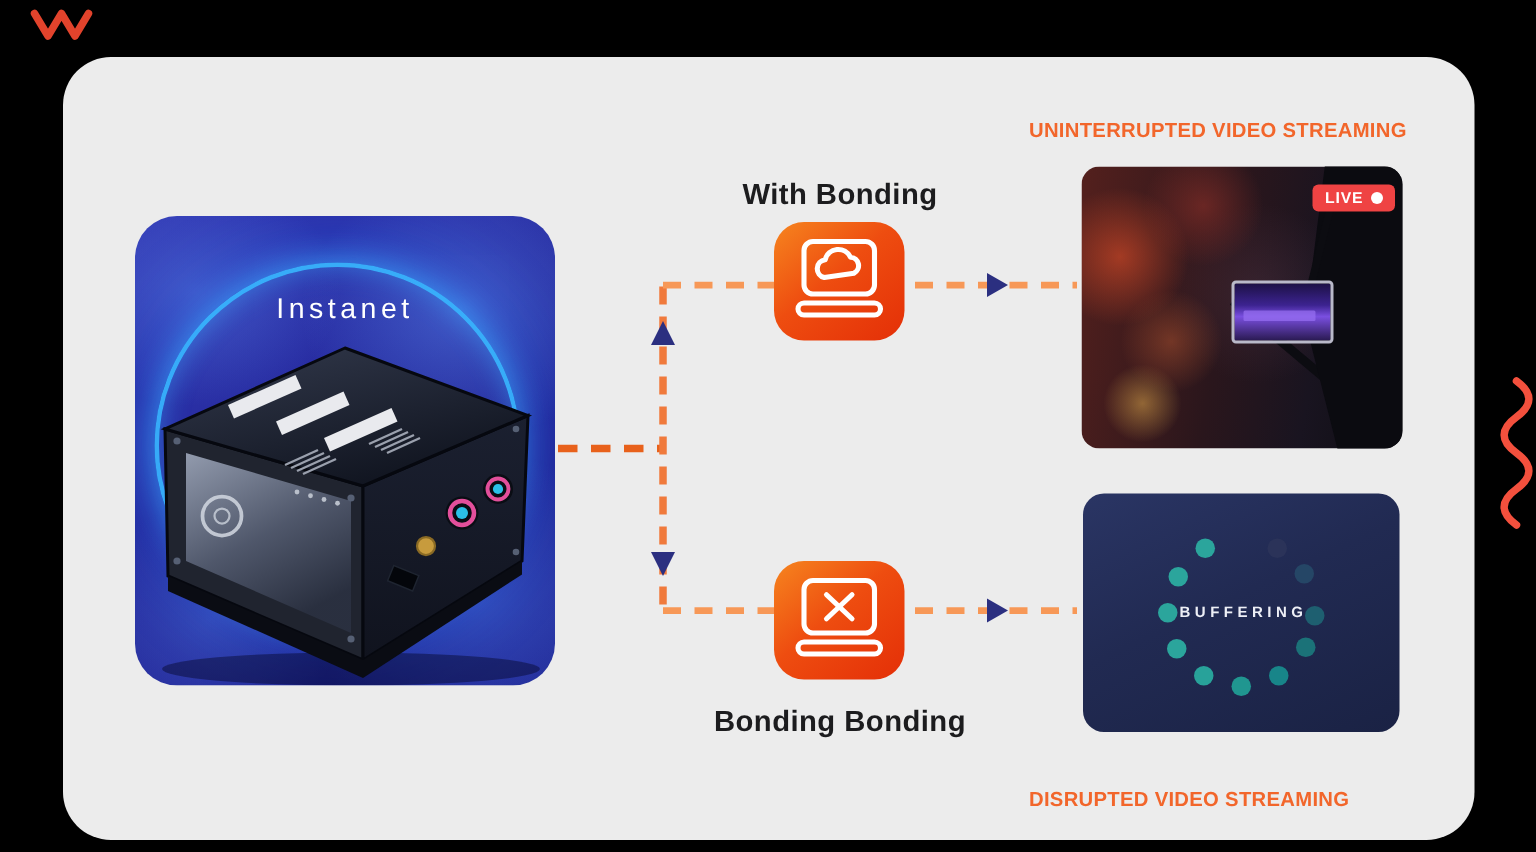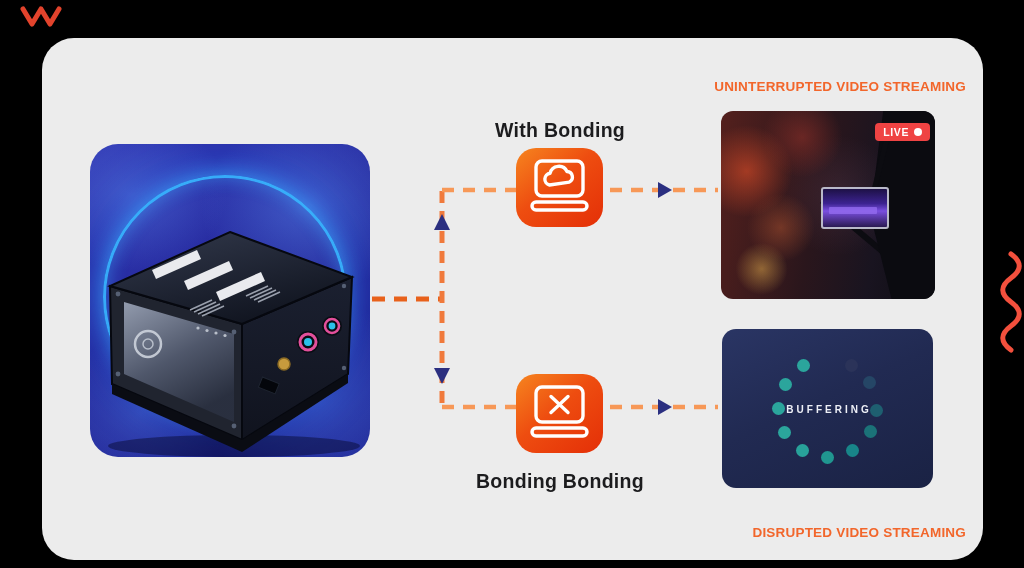--- a/index.html
+++ b/index.html
@@ -52,21 +52,21 @@
     background:linear-gradient(140deg,var(--icon-orange-start) 0%,#EE4D10 45%,var(--icon-red-end) 100%)}
   #icon-with{left:516px;top:148px}
   #icon-without{left:516px;top:374px}
   .glyph{stroke:#fff;fill:none;stroke-width:3.4;stroke-linecap:round;stroke-linejoin:round}
 
   .flow-label{position:absolute;width:240px;left:440px;text-align:center;z-index:4;
     font-size:19.5px;font-weight:700;color:var(--label-dark);letter-spacing:.3px}
   #label-with{top:119px}
   #label-without{top:470px}
 
-  .result-title{position:absolute;width:280px;left:686px;text-align:right;z-index:4;
+  .result-title{position:absolute;width:280px;left:686px;text-align:left;z-index:4;
     font-size:13.5px;font-weight:800;color:var(--accent-orange);letter-spacing:.2px}
   #result-top{top:79px}
   #result-bottom{top:525px}
 
   
   .video-panel{position:absolute;left:721px;top:111px;width:214px;height:188px;border-radius:12px;
     overflow:hidden;z-index:3;
     background:
       radial-gradient(circle 46px at 12% 32%, rgba(225,78,40,.60), transparent 100%),
       radial-gradient(circle 34px at 28% 62%, rgba(190,90,50,.45), transparent 100%),
@@ -116,20 +116,21 @@
   <path class="branch" d="M442 190 H718"></path>
   <path class="branch" d="M442 407 H718"></path>
   <polygon class="ahead" points="442,214 450,230 434,230"></polygon>
   <polygon class="ahead" points="442,384 450,368 434,368"></polygon>
   <polygon class="ahead" points="672,190 658,182 658,198"></polygon>
   <polygon class="ahead" points="672,407 658,399 658,415"></polygon>
 </svg>
 
 <div class="device-panel">
   <div class="glow-ring"></div>
+  <div class="device-label">Instanet</div>
   <svg id="device-art" width="272" height="235" viewBox="0 0 272 235">
     <defs>
       <linearGradient id="gTop" x1="0" y1="0" x2="0.6" y2="1">
         <stop offset="0" stop-color="#333a4d"></stop>
           <stop offset="1" stop-color="#10141f"></stop>
       </linearGradient>
       <linearGradient id="gGlass" x1="0" y1="0" x2="0.5" y2="1">
         <stop offset="0" stop-color="#98A1B4"></stop>
           <stop offset="0.55" stop-color="#525A6E"></stop>
           <stop offset="1" stop-color="#2A3040"></stop>

